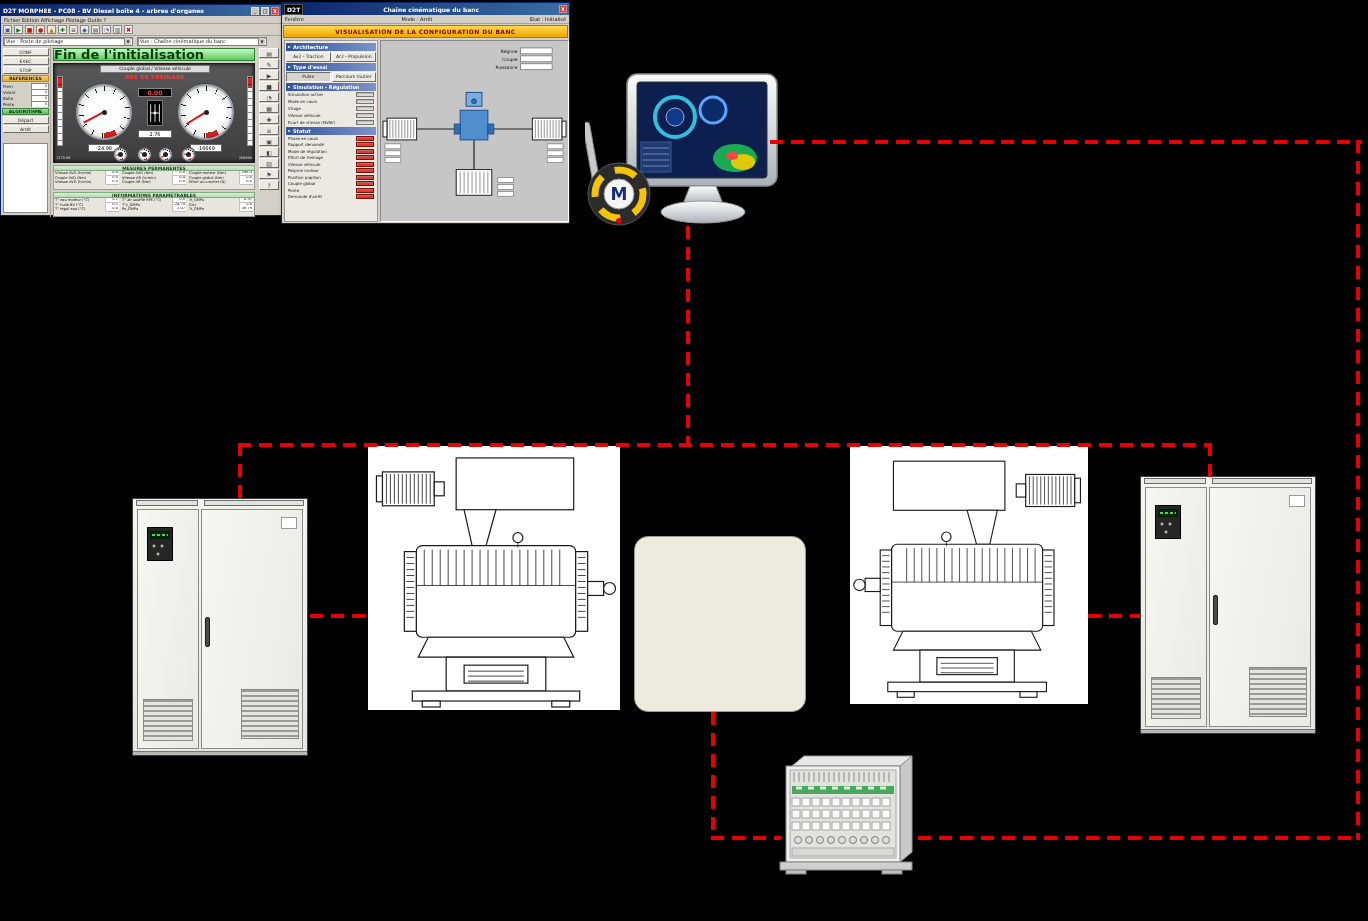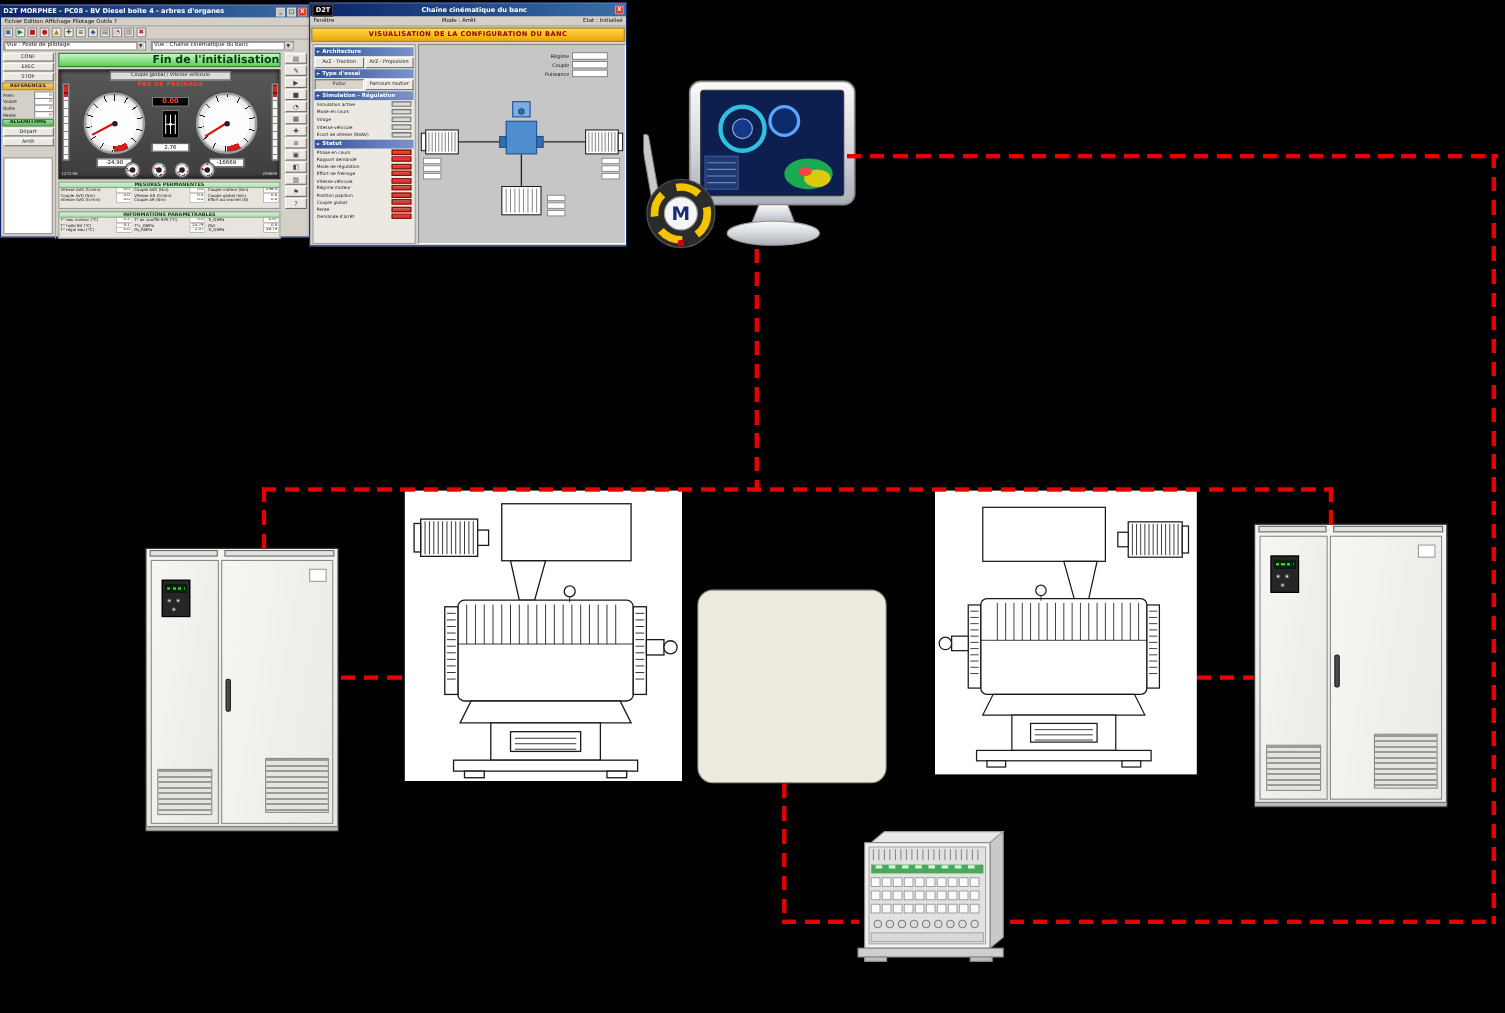--- a/index.html
+++ b/index.html
@@ -23,21 +23,21 @@
   .ticon{width:9px;height:9px;border:1px solid #888;background:#ece9e2;font-size:6px;line-height:8px;text-align:center;overflow:hidden}
   .combo{position:absolute;background:#fff;border:1px solid #7f7f7f;box-shadow:inset 1px 1px 0 #999;font-size:5px;line-height:7px;padding:0 1px 0 2px;color:#222;display:flex;justify-content:space-between;height:9px;overflow:hidden}
   .combo .arr{background:#d4d0c8;border-left:1px solid #888;width:7px;text-align:center;font-size:4px;line-height:7px}
 
   .sbtn{display:block;width:46px;margin:1px auto;height:8px;font-size:4.5px;line-height:7px;text-align:center;background:#ece9e2;border:1px solid;border-color:#fff #6d6d6d #6d6d6d #fff;color:#222;overflow:hidden}
   .shead{height:7px;font-size:4.5px;font-weight:bold;text-align:center;line-height:6px;color:#3a2a00;background:linear-gradient(#f3cf72,#dfae3a);border:1px solid #b78a1f;margin:1px;overflow:hidden}
   .shead.green{background:linear-gradient(#9fdf9f,#5cb85c);border-color:#3c8a3c;color:#06300c}
   .srow{display:flex;align-items:center;justify-content:space-between;font-size:4px;padding:0 2px;height:6px;color:#222;overflow:hidden}
   .srow .sval{width:16px;height:5px;background:#fff;box-shadow:0 0 0 1px #888;font-size:3.5px;text-align:right;line-height:4.5px;padding-right:1px;overflow:hidden}
 
-  .gbanner{position:absolute;background:linear-gradient(#c9f4c9,#57d057);border:1px solid #2e7d32;color:#083d0e;font-weight:bold;font-size:10px;text-align:right;line-height:12px;overflow:hidden}
+  .gbanner{position:absolute;background:linear-gradient(#c9f4c9,#57d057);border:1px solid #2e7d32;color:#083d0e;font-weight:bold;font-size:13px;text-align:left;line-height:12px;overflow:hidden}
 
   .dash{position:absolute;background:linear-gradient(#585858,#3d3d3d);border:1px solid #1d1d1d;box-shadow:inset 0 0 4px #000;overflow:hidden}
   .chip{position:absolute;background:#dcdcdc;border:1px solid #777;font-size:4.5px;text-align:center;color:#111;line-height:6px;overflow:hidden}
   .warn{position:absolute;color:#ff3b30;font-weight:bold;font-size:5.5px;text-align:center;letter-spacing:.3px;white-space:nowrap}
   .gauge{position:absolute;border-radius:50%;border:2px solid #9aa0a6;box-shadow:0 0 0 1px #4a4a4a,inset 0 0 2px rgba(0,0,0,.4);
     background:radial-gradient(circle at 50% 50%,#fdfdfd 0 56%,transparent 56% 100%),
       conic-gradient(from 150deg,#cc2222 0 30deg,transparent 30deg 360deg),
       repeating-conic-gradient(from 0deg,#1a1a1a 0 2deg,#efefef 2deg 26deg)}
   .gauge .needle{position:absolute;left:50%;bottom:50%;width:2px;height:44%;margin-left:-1px;background:#d11;transform-origin:50% 100%}
   .gauge .hub{position:absolute;left:50%;top:50%;width:5px;height:5px;margin:-2.5px 0 0 -2.5px;border-radius:50%;background:#222}

